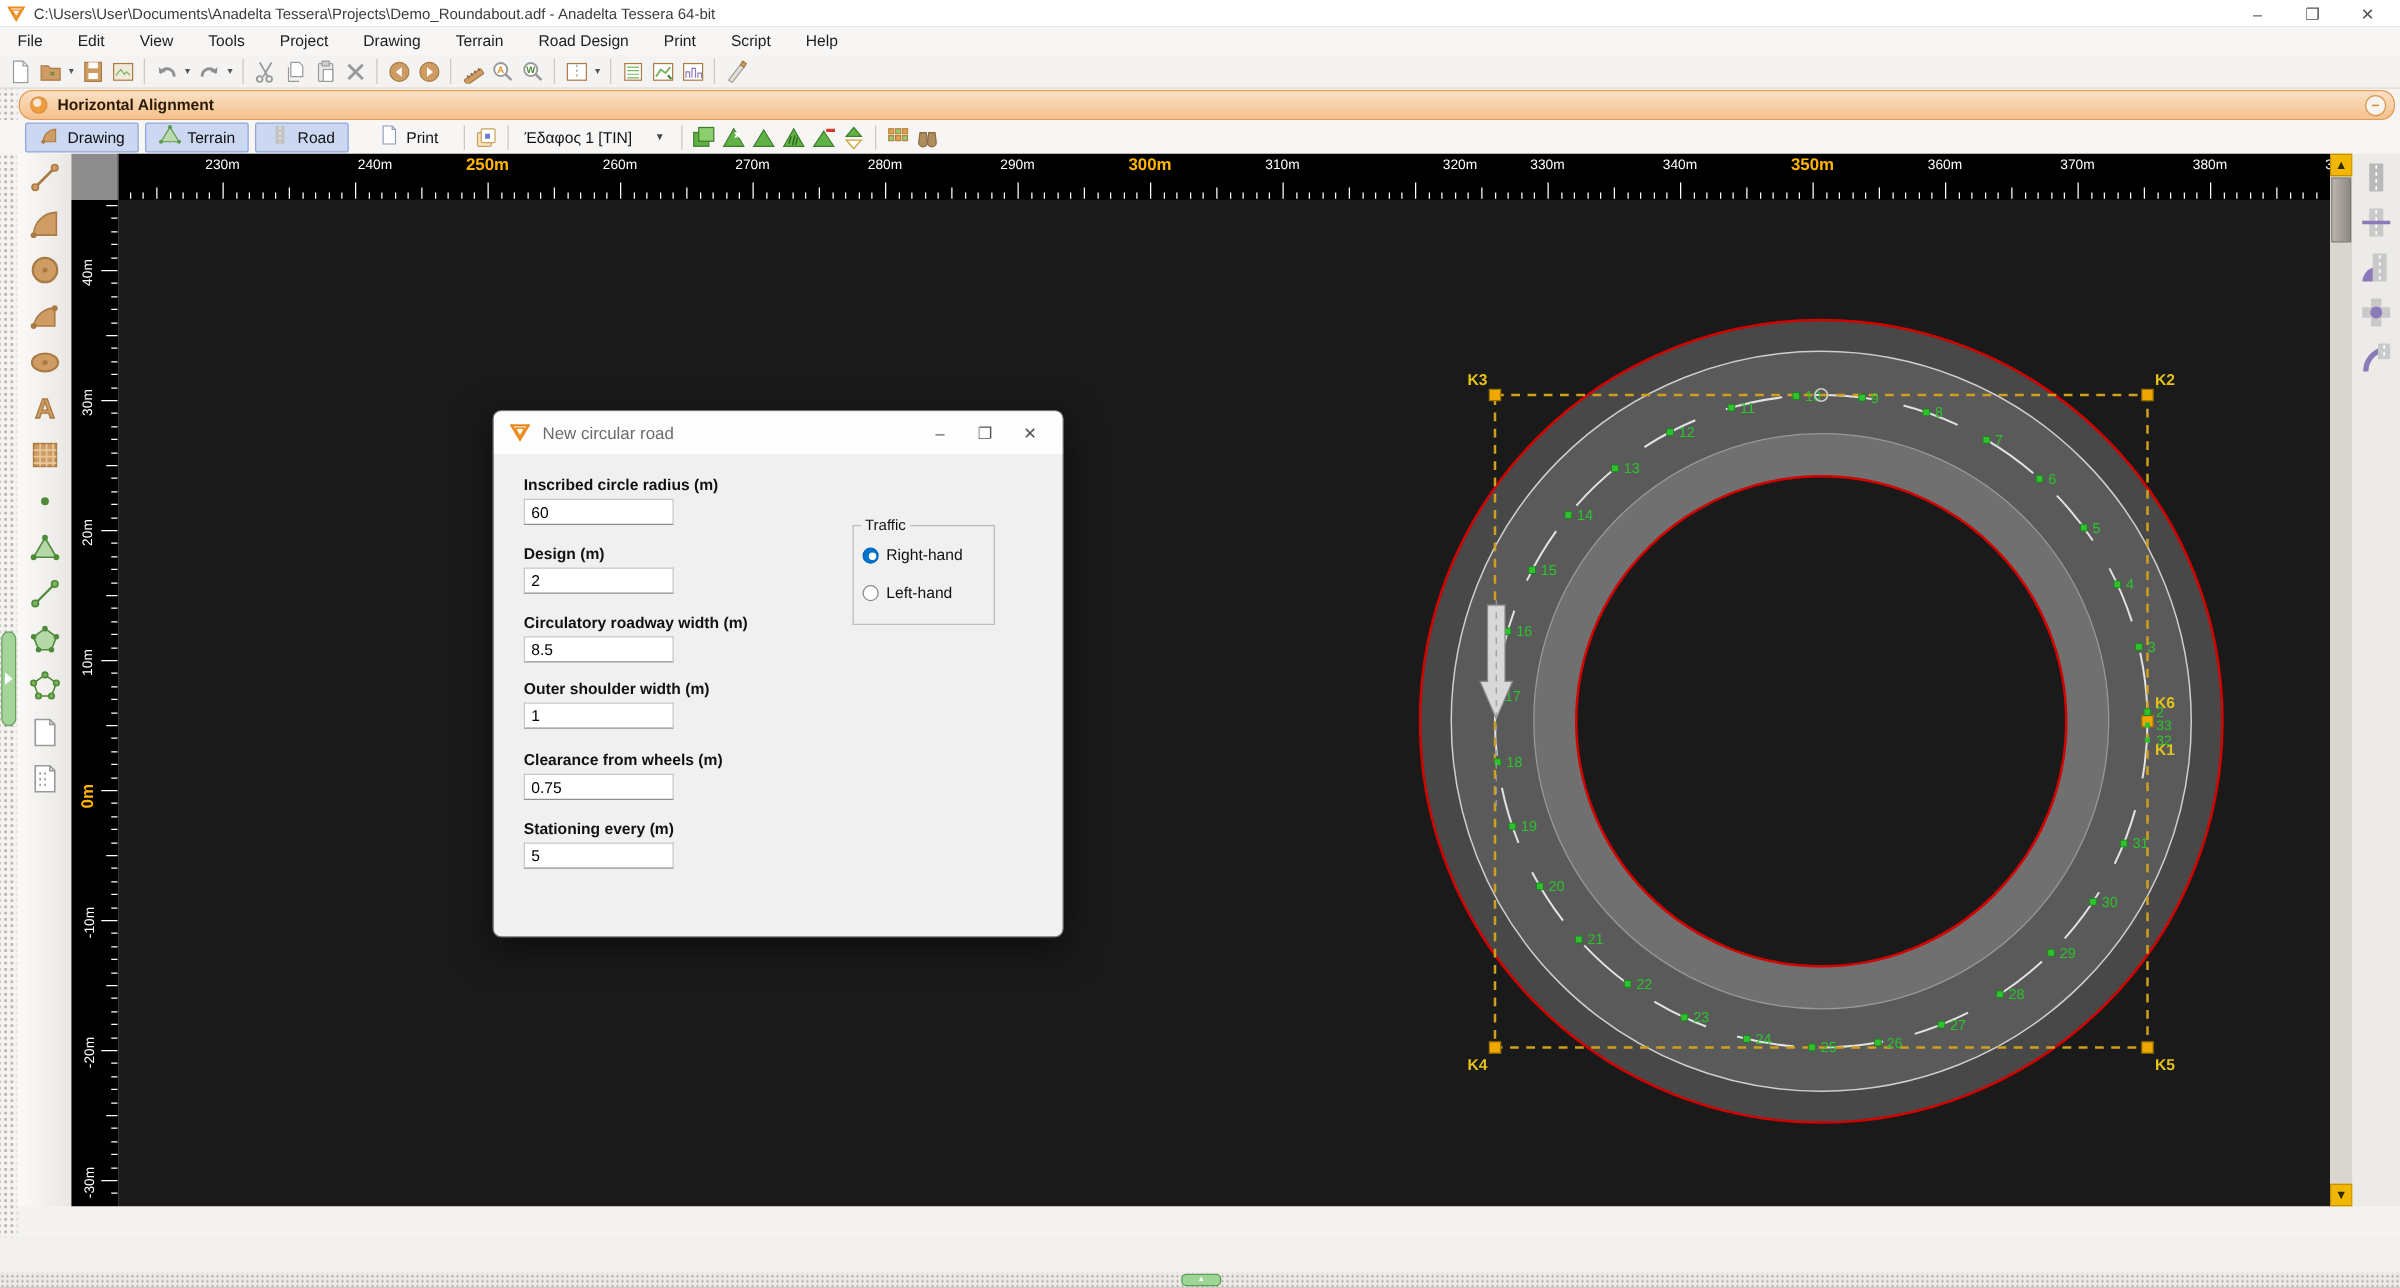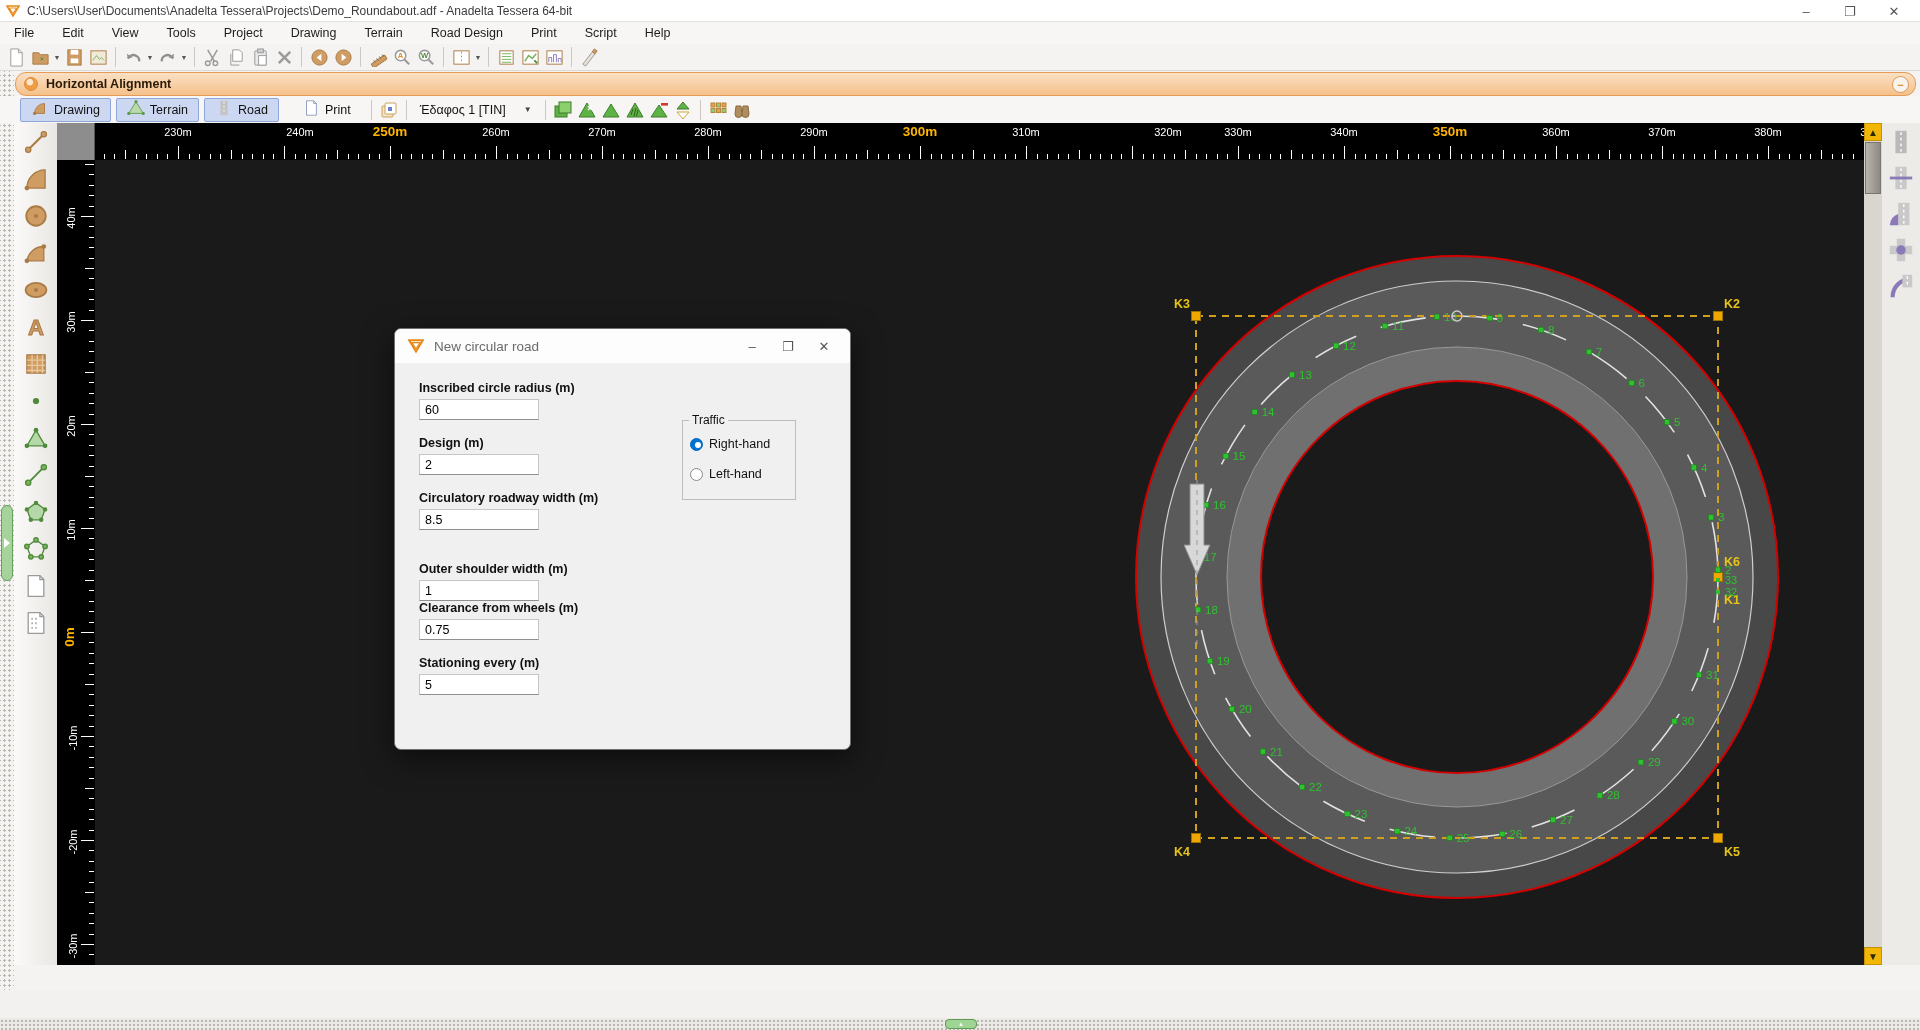--- a/index.html
+++ b/index.html
@@ -941,21 +941,21 @@
         <span>–</span>
         <span>❐</span>
         <span>✕</span>
       </div>
     </div>
     <div id="dialog-body" style="position:relative; width:100%; height:388px;">
       <div id="fields">
           <div class="fld" style="top: 18px;"><label>Inscribed circle radius (m)</label><input class="inbox" value="60" style=""></div>
           <div class="fld" style="top: 73px;"><label>Design (m)</label><input class="inbox" value="2" style=""></div>
           <div class="fld" style="top: 128px;"><label>Circulatory roadway width (m)</label><input class="inbox" value="8.5" style=""></div>
-          <div class="fld" style="top: 199px;"><label>Outer shoulder width (m)</label><input class="inbox" value="1" style=""></div>
+          <div class="fld" style="top: 181px;"><label>Outer shoulder width (m)</label><input class="inbox" value="1" style=""></div>
           <div class="fld" style="top: 238px;"><label>Clearance from wheels (m)</label><input class="inbox" value="0.75" style=""></div>
           <div class="fld" style="top: 293px;"><label>Stationing every (m)</label><input class="inbox" value="5" style=""></div>
         </div>
       <div id="traffic-box">
         <span id="traffic-legend">Traffic</span>
         <div id="traffic-options"></div>
       <div class="radio-row" style="top: 16px;">
             <span class="rdot on"></span>
             <span>Right-hand</span>
           </div>

